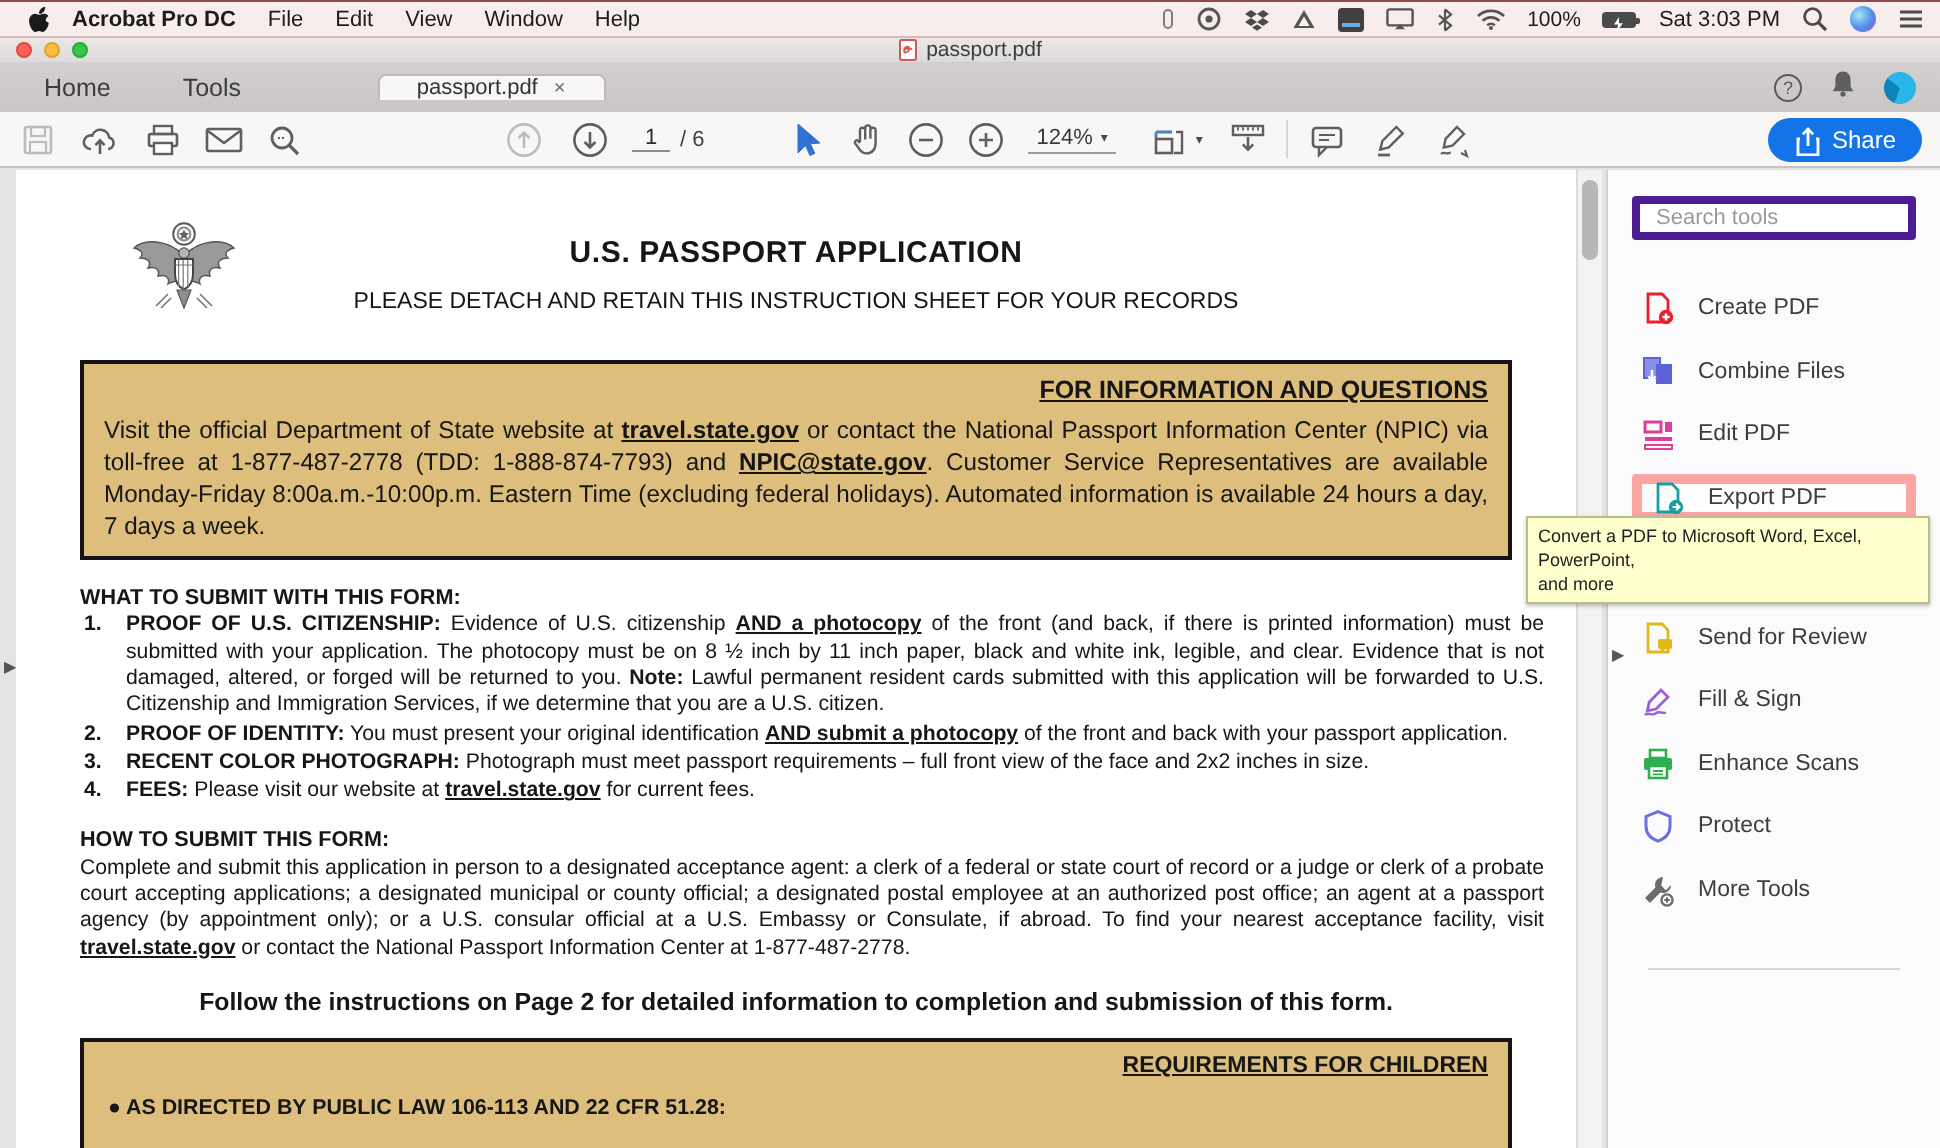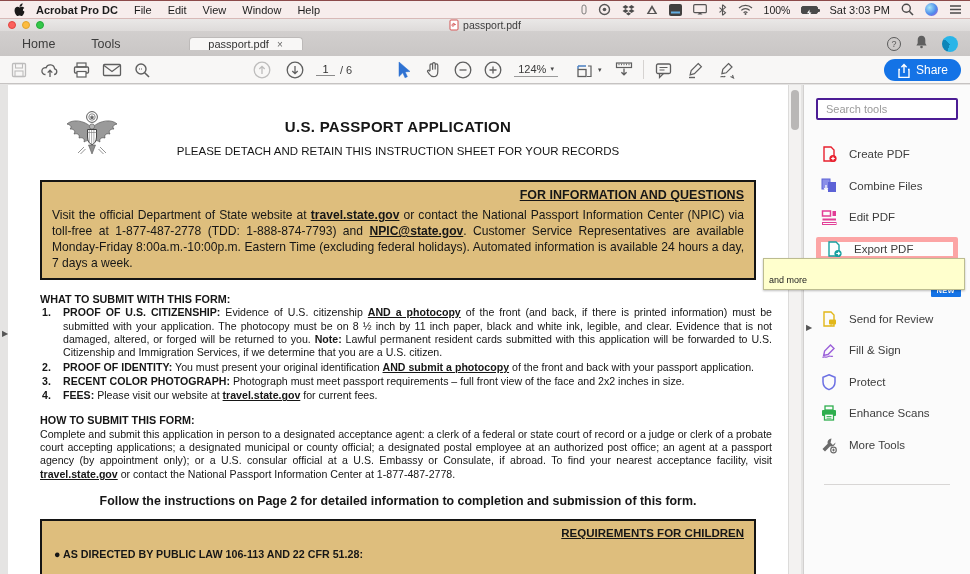--- a/index.html
+++ b/index.html
@@ -89,21 +89,21 @@
   .num-item .num { position:absolute; left:2px; font-weight:bold; }
   .how-body { margin:2px 16px 0 32px; font-size:10.6px; line-height:1.26; text-align:justify; }
   .follow-line { margin:13px 32px 0; text-align:center; font-size:12.4px; font-weight:bold; }
   .child-box { margin-top:11px; padding-bottom:20px; }
   .child-box .box-title { font-size:11.5px; margin-bottom:9px; }
   .bullet-line { font-size:10.7px; font-weight:bold; margin:4px 2px 0; }
 
   
   .sidebar { width:167px; background:#fbfbfb; border-left:1px solid #d2d0cf; position:relative;
     padding:13px 12px 0; }
-  .search-tools { width:100%; height:22px; border:2px solid #4c1d95; border-radius:2px; background:#fff;
+  .search-tools { width:100%; height:22px; border:4px solid #4c1d95; border-radius:2px; background:#fff;
     font-size:11px; padding:0 8px; color:#444; font-family:"Liberation Sans",sans-serif; }
   .search-tools::placeholder { color:#9a9a9a; }
   .tool-item { display:flex; align-items:center; gap:11px; height:24px; margin-top:7.5px; padding:0 4px; }
   .tool-item.first { margin-top:22px; }
   .tool-item.hl { border:5px solid #fca5a5; border-radius:2px; background:#fdfdfd; }
   .tool-label { font-size:11.5px; color:#3d3d3d; }
   .tool-icon { width:18px; display:flex; justify-content:center; }
   .new-badge { position:absolute; top:199px; right:9px; background:#1473e6; color:#fff;
     font-size:7.5px; font-weight:bold; padding:2px 6px; border-radius:1px; letter-spacing:.3px; }
   .sb-divider { margin:27px auto 0; width:126px; height:1px; background:#d8d6d5; }
@@ -460,49 +460,49 @@
           <svg width="18" height="18">
             <path d="M10.5,4 l3.5,3.5 -6,6 -4.3,.9 .9,-4.3 z" fill="none" stroke="#9a5fd9" stroke-width="1.4"></path>
             <path d="M2.5,16.5 c2.2,-1.8 3.2,.9 5.5,-.9 c1.5,-1.2 3,.3 5,-.3" fill="none" stroke="#9a5fd9" stroke-width="1.2"></path>
           </svg>
         </span>
       <span class="tool-label">Fill &amp; Sign</span>
     </div>
     <div class="tool-item">
       <span class="tool-icon">
           <svg width="18" height="18">
-            <path d="M9,1.8 L15,4.2 v4.8 c0,4 -2.6,6.4 -6,7.6 C5.6,15.4 3,13 3,9 V4.2 Z" fill="none" stroke="#6b6fe3" stroke-width="1.5"></path>
-          </svg>
-        </span>
-      <span class="tool-label">Protect</span>
-    </div>
-    <div class="tool-item">
-      <span class="tool-icon">
-          <svg width="18" height="18">
             <rect x="5" y="2" width="8" height="4" fill="none" stroke="#2eae4e" stroke-width="1.3"></rect>
             <rect x="2" y="6" width="14" height="6" rx="1" fill="#2eae4e"></rect>
             <rect x="4.5" y="10" width="9" height="6" fill="#fff" stroke="#2eae4e" stroke-width="1.3"></rect>
             <path d="M6.5,12.5 h5 M6.5,14.2 h5" stroke="#2eae4e" stroke-width=".9"></path>
           </svg>
         </span>
       <span class="tool-label">Enhance Scans</span>
     </div>
     <div class="tool-item">
       <span class="tool-icon">
           <svg width="18" height="18">
+            <path d="M9,1.8 L15,4.2 v4.8 c0,4 -2.6,6.4 -6,7.6 C5.6,15.4 3,13 3,9 V4.2 Z" fill="none" stroke="#6b6fe3" stroke-width="1.5"></path>
+          </svg>
+        </span>
+      <span class="tool-label">Protect</span>
+    </div>
+    <div class="tool-item">
+      <span class="tool-icon">
+          <svg width="18" height="18">
             <path d="M11.5,2.5 a4,4 0 0 0 -3.8,5.3 L2.5,13 l2.5,2.5 5.2,-5.2 a4,4 0 0 0 5.3,-3.8 l-2.6,2.6 -2.3,-2.3 z" fill="#6b6b6b"></path>
             <circle cx="13.5" cy="14" r="2.8" fill="none" stroke="#6b6b6b" stroke-width="1.2"></circle>
             <path d="M13.5,12.6 v2.8 M12.1,14 h2.8" stroke="#6b6b6b" stroke-width="1"></path>
           </svg>
         </span>
       <span class="tool-label">More Tools</span>
     </div>
 
     <span class="new-badge">NEW</span>
     <div class="sb-divider"></div>
     
   </div>
 
   <div class="tooltip">
-    <br>
+    <span>Convert a PDF to Microsoft Word, Excel, PowerPoint,</span><br>
     <span>and more</span>
   </div>
 </div>
 
 </body></html>

